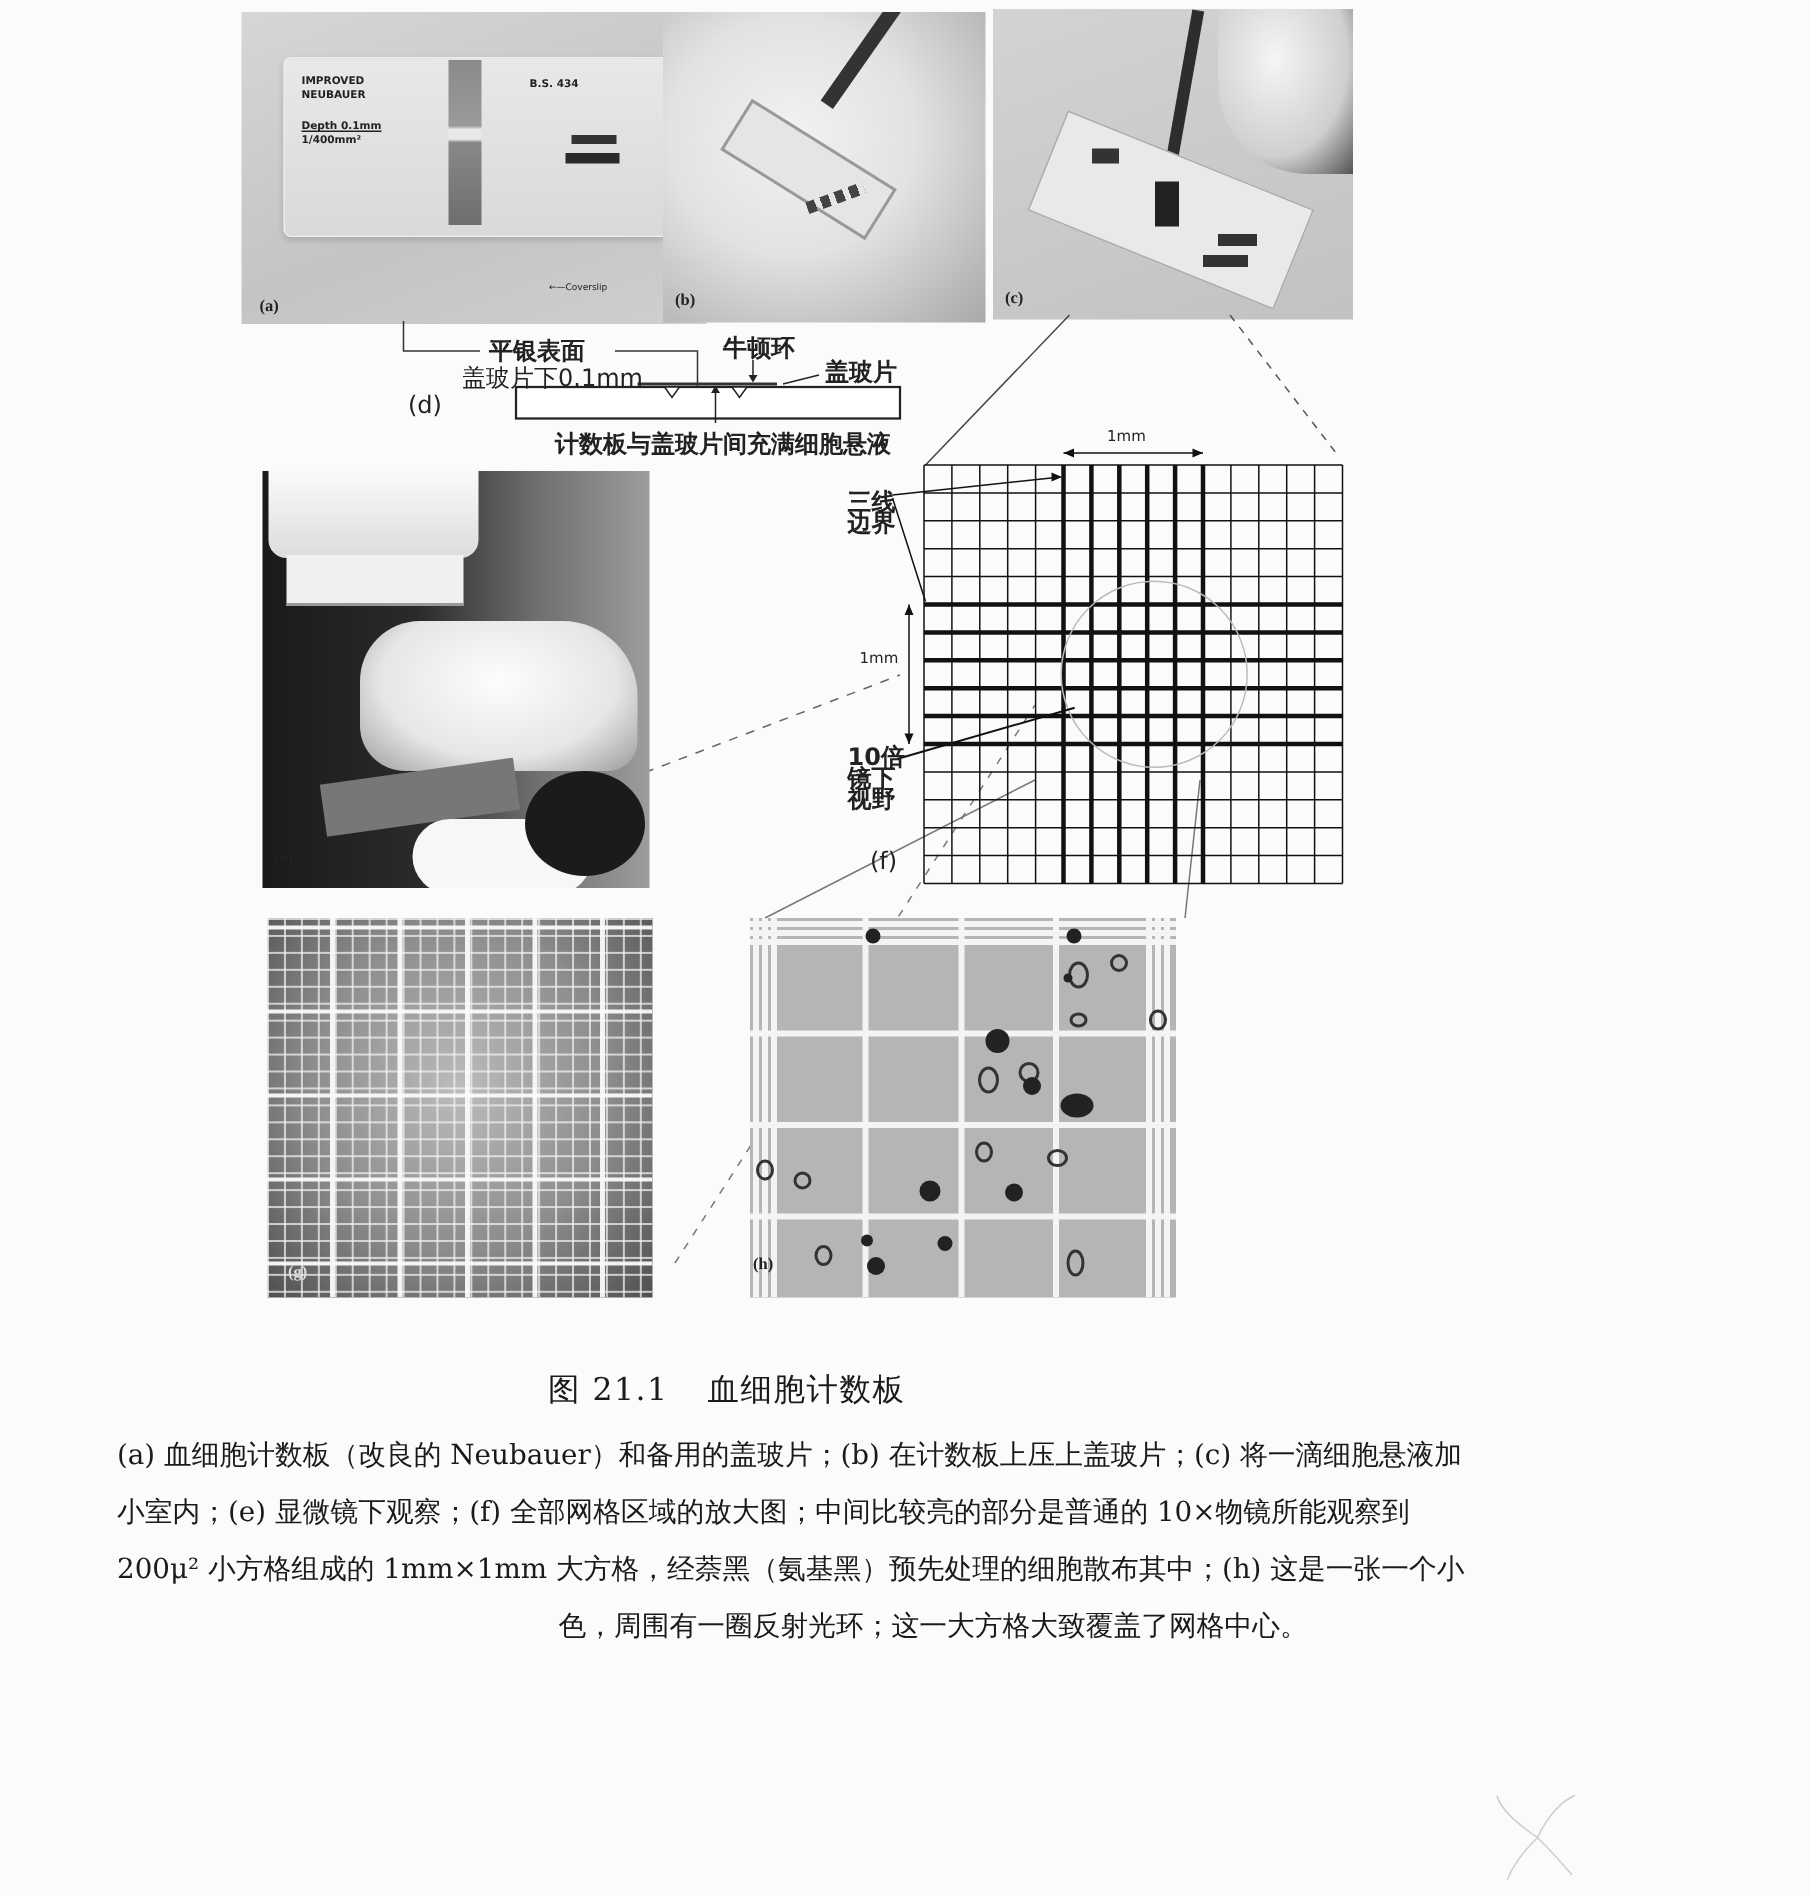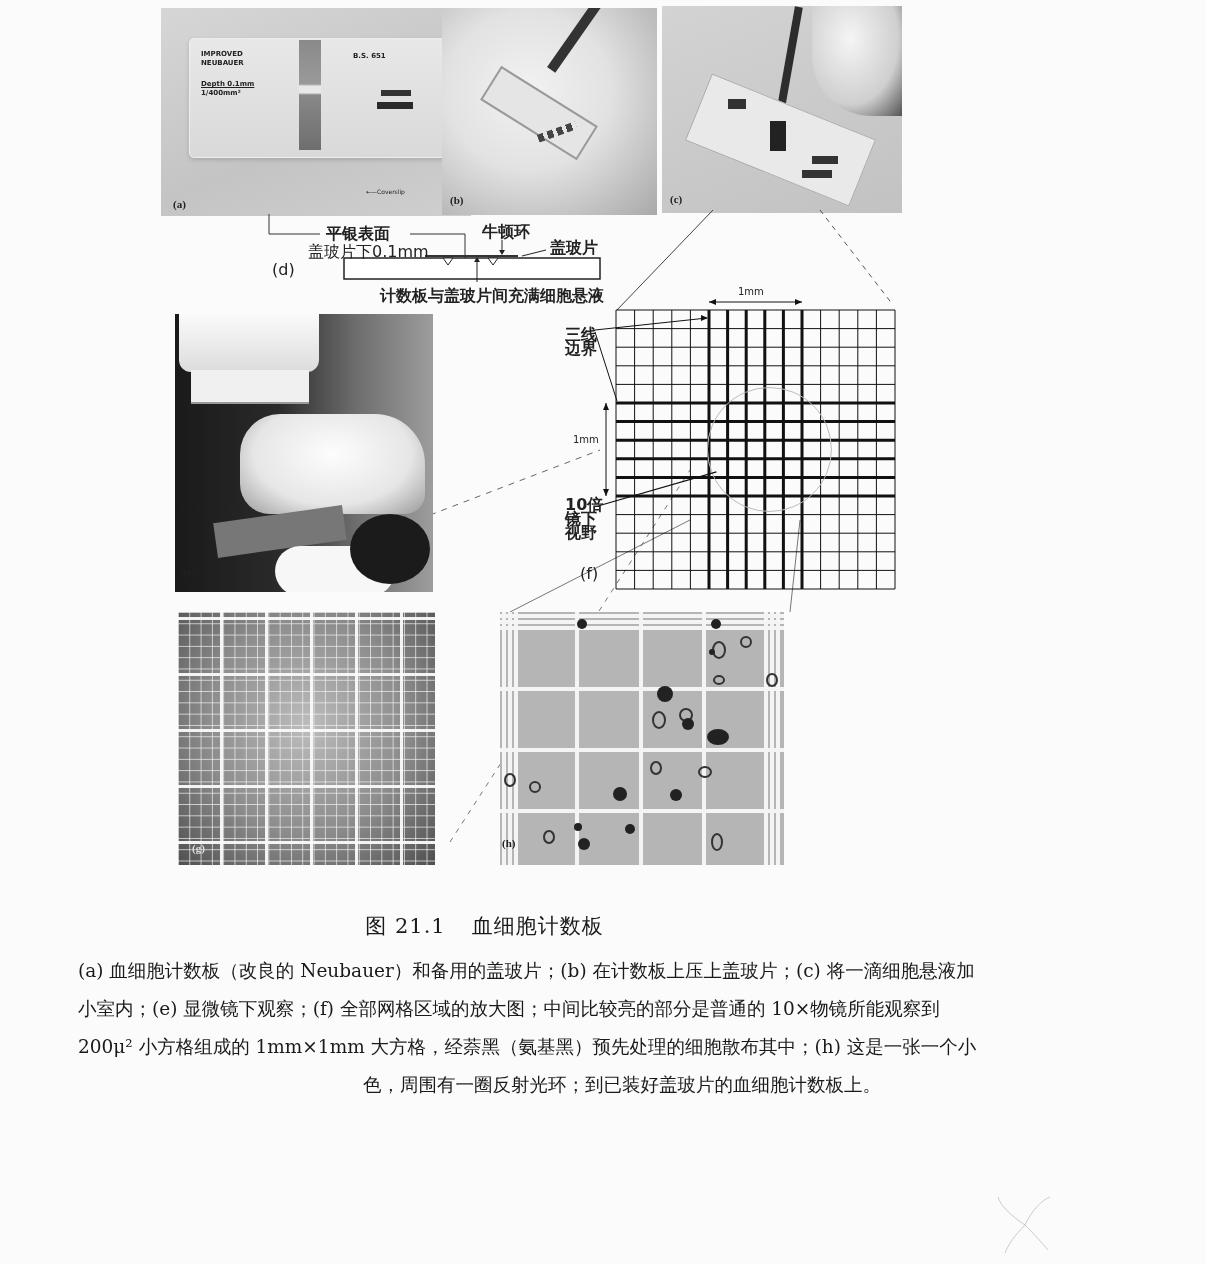--- a/index.html
+++ b/index.html
@@ -30,21 +30,21 @@
 
 <div class="photo" style="left:125px;top:8px;width:310px;height:208px;background:linear-gradient(160deg,#d6d6d6,#c4c4c4 60%,#cfcfcf);margin-left:36px;">
   <div class="abs" style="left:28px;top:30px;width:255px;height:118px;background:linear-gradient(180deg,#e8e8e8,#d9d9d9);border:1px solid #eee;border-radius:5px;box-shadow:0 2px 4px rgba(0,0,0,.15);"></div>
   <div class="abs" style="left:138px;top:32px;width:22px;height:110px;background:linear-gradient(180deg,#8a8a8a,#9a9a9a 40%,#e9e9e9 42%,#e9e9e9 48%,#888 50%,#6e6e6e);"></div>
   <div class="abs small" style="left:40px;top:42px;font-size:7px;font-weight:bold;line-height:9px;">
     <div>IMPROVED</div>
     <div>NEUBAUER</div>
     <div style="margin-top:12px;text-decoration:underline;">Depth 0.1mm</div>
     <div>1/400mm²</div>
   </div>
-  <div class="abs small" style="left:192px;top:44px;font-size:7px;font-weight:bold;">B.S. 651</div>
+  <div class="abs small" style="left:192px;top:44px;font-size:7px;font-weight:bold;">B.S. 434</div>
   <div class="abs" style="left:220px;top:82px;width:30px;height:6px;background:#333;"></div>
   <div class="abs" style="left:216px;top:94px;width:36px;height:7px;background:#2a2a2a;"></div>
   <div class="abs small" style="left:205px;top:180px;font-size:6px;">
     <span>←—</span><span>Coverslip</span>
   </div>
   <div class="plabel" style="left:12px;top:190px;">(a)</div>
 </div>
 
 <div class="photo" style="left:442px;top:8px;width:215px;height:207px;background:radial-gradient(ellipse at 40% 40%,#f2f2f2 0%,#e2e2e2 45%,#bdbdbd 80%,#a9a9a9 100%);">
   <div class="abs" style="left:130px;top:-20px;width:10px;height:90px;background:#333;transform:rotate(35deg);"></div>
@@ -76,21 +76,21 @@
     <polygon points="214,48 220,48 217,43" fill="#222"></polygon>
     <line x1="242" y1="26" x2="242" y2="38" stroke="#222"></line>
     <polygon points="239,36 245,36 242,41" fill="#222"></polygon>
     <line x1="286" y1="36" x2="262" y2="42" stroke="#222"></line>
   </svg>
   <div class="abs small" style="left:66px;top:10px;font-weight:bold;">平银表面</div>
   <div class="abs small" style="left:48px;top:28px;">盖玻片下0.1mm</div>
   <div class="abs small" style="left:222px;top:8px;font-weight:bold;">牛顿环</div>
   <div class="abs small" style="left:290px;top:24px;font-weight:bold;">盖玻片</div>
   <div class="abs small" style="left:12px;top:46px;">(d)</div>
-  <div class="abs small" style="left:120px;top:72px;font-weight:bold;">计数板与盖玻片间充满细胞悬液</div>
+  <div class="abs small" style="left:110px;top:72px;font-weight:bold;">计数板与盖玻片间充满细胞悬液</div>
 </div>
 
 <svg class="abs" style="left:0;top:0;" width="1206" height="900">
   <line x1="713" y1="210" x2="617" y2="310" stroke="#444" stroke-width="1"></line>
   <line x1="820" y1="210" x2="893" y2="305" stroke="#555" stroke-width="1" stroke-dasharray="5,5"></line>
   <line x1="430" y1="515" x2="600" y2="450" stroke="#666" stroke-width="1" stroke-dasharray="6,6"></line>
   <line x1="450" y1="842" x2="690" y2="470" stroke="#777" stroke-width="1" stroke-dasharray="5,6"></line>
   <line x1="510" y1="612" x2="690" y2="520" stroke="#777" stroke-width="1"></line>
   <line x1="790" y1="612" x2="800" y2="520" stroke="#777" stroke-width="1"></line>
 </svg>
@@ -222,21 +222,21 @@
   <div class="plabel" style="left:2px;top:225px;">(h)</div>
 </div>
 
 <div class="caption-title">
   <span>图 21.1</span><span>血细胞计数板</span>
 </div>
 <div class="caption">
   <span class="line">(a) 血细胞计数板（改良的 Neubauer）和备用的盖玻片；(b) 在计数板上压上盖玻片；(c) 将一滴细胞悬液加</span>
   <span class="line">小室内；(e) 显微镜下观察；(f) 全部网格区域的放大图；中间比较亮的部分是普通的 10×物镜所能观察到</span>
   <span class="line">200μ² 小方格组成的 1mm×1mm 大方格，经萘黑（氨基黑）预先处理的细胞散布其中；(h) 这是一张一个小</span>
-  <span class="line last">色，周围有一圈反射光环；到已装好盖玻片的血细胞计数板上。</span>
+  <span class="line last">色，周围有一圈反射光环；这一大方格大致覆盖了网格中心。</span>
 </div>
 
 <svg class="abs" style="left:990px;top:1195px;" width="70" height="60">
   <path d="M35 30 C20 20 10 10 8 2" fill="none" stroke="#ccc"></path>
   <path d="M35 30 C42 15 52 5 60 2" fill="none" stroke="#ccc"></path>
   <path d="M35 30 C25 40 18 50 15 58" fill="none" stroke="#ccc"></path>
   <path d="M35 30 C45 40 52 48 58 55" fill="none" stroke="#ccc"></path>
 </svg>
 
 </body></html>

